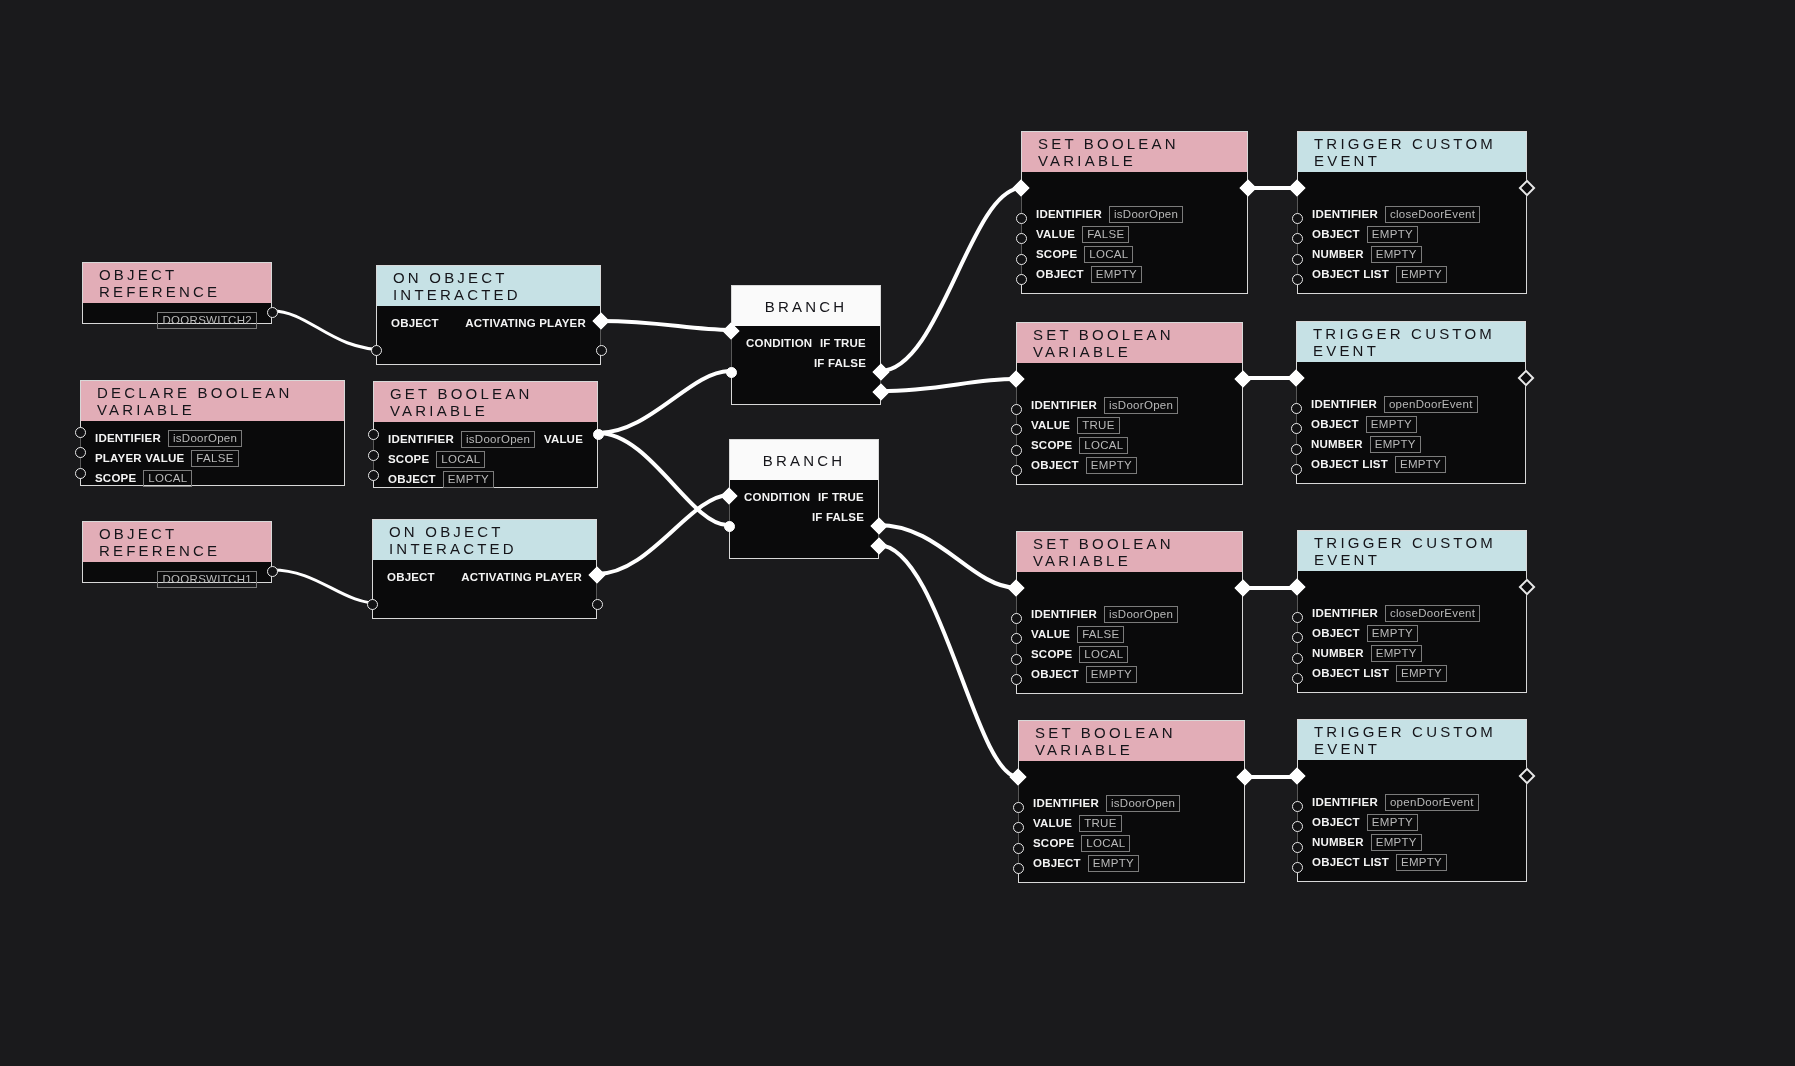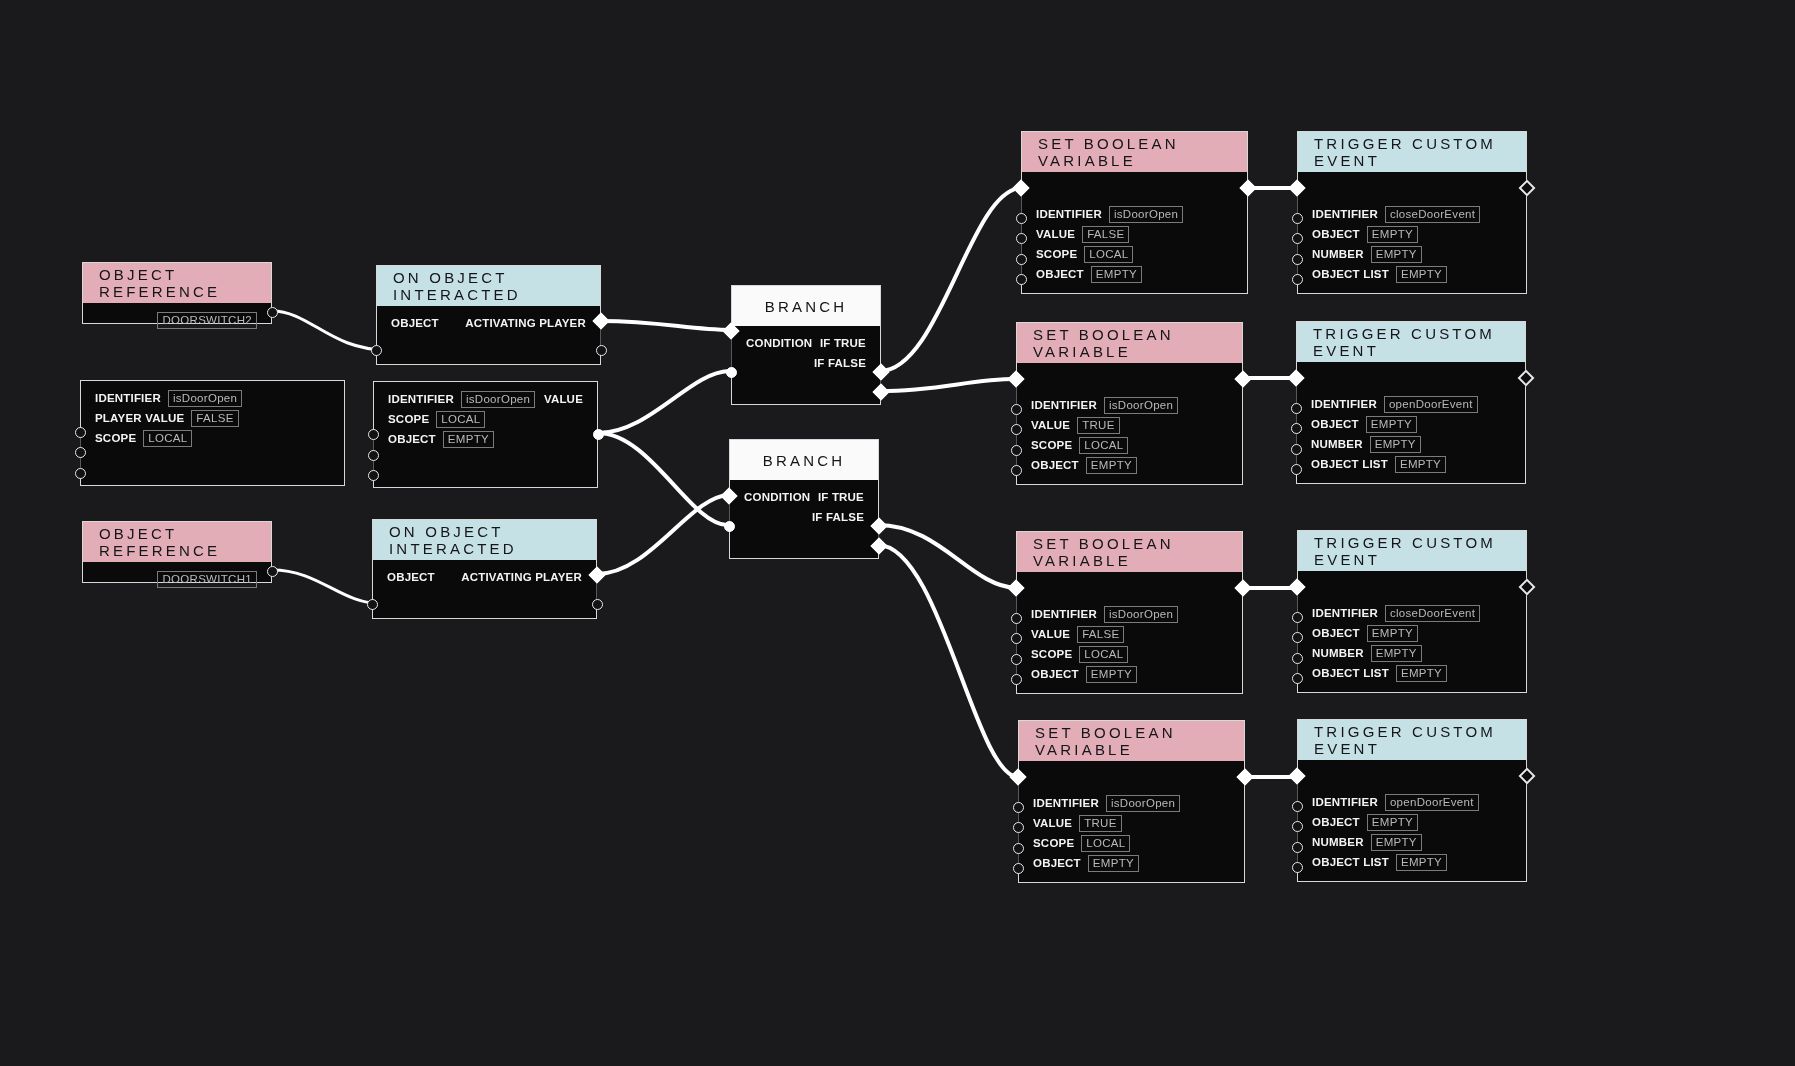--- a/index.html
+++ b/index.html
@@ -124,20 +124,21 @@
           <span class="lbl">ACTIVATING PLAYER</span>
         </div>
       </div>
       <div class="spine" style="top: 84px; height: 0px; left: -1px;"></div>
       <div class="spine" style="top: 55px; height: 29px; right: -1px;"></div>
       <div class="pin diam" style="top: 49px; right: -7px;"></div>
       <div class="pin circ" style="top: 78.5px; left: -6.5px;"></div>
       <div class="pin circ" style="top: 78.5px; right: -6.5px;"></div>
     </div>
     <div class="node pink" style="left: 80px; top: 380px; width: 265px; height: 106px;">
+      <div class="hdr">DECLARE BOOLEAN VARIABLE</div>
       <div class="body">
         <div class="row ">
           <div style="display: flex; align-items: center;">
             <span class="lbl">IDENTIFIER</span>
             <span class="val">isDoorOpen</span>
           </div>
         </div>
         <div class="row ">
           <div style="display: flex; align-items: center;">
             <span class="lbl">PLAYER VALUE</span>
@@ -150,20 +151,21 @@
             <span class="val">LOCAL</span>
           </div>
         </div>
       </div>
       <div class="spine" style="top: 51px; height: 41px; left: -1px;"></div>
       <div class="pin circ" style="top: 45.5px; left: -6.5px;"></div>
       <div class="pin circ" style="top: 65.5px; left: -6.5px;"></div>
       <div class="pin circ" style="top: 86.5px; left: -6.5px;"></div>
     </div>
     <div class="node pink" style="left: 373px; top: 381px; width: 225px; height: 107px;">
+      <div class="hdr">GET BOOLEAN VARIABLE</div>
       <div class="body">
         <div class="row split">
           <div style="display: flex; align-items: center;">
             <span class="lbl">IDENTIFIER</span>
             <span class="val">isDoorOpen</span>
           </div>
           <span class="lbl">VALUE</span>
         </div>
         <div class="row ">
           <div style="display: flex; align-items: center;">

